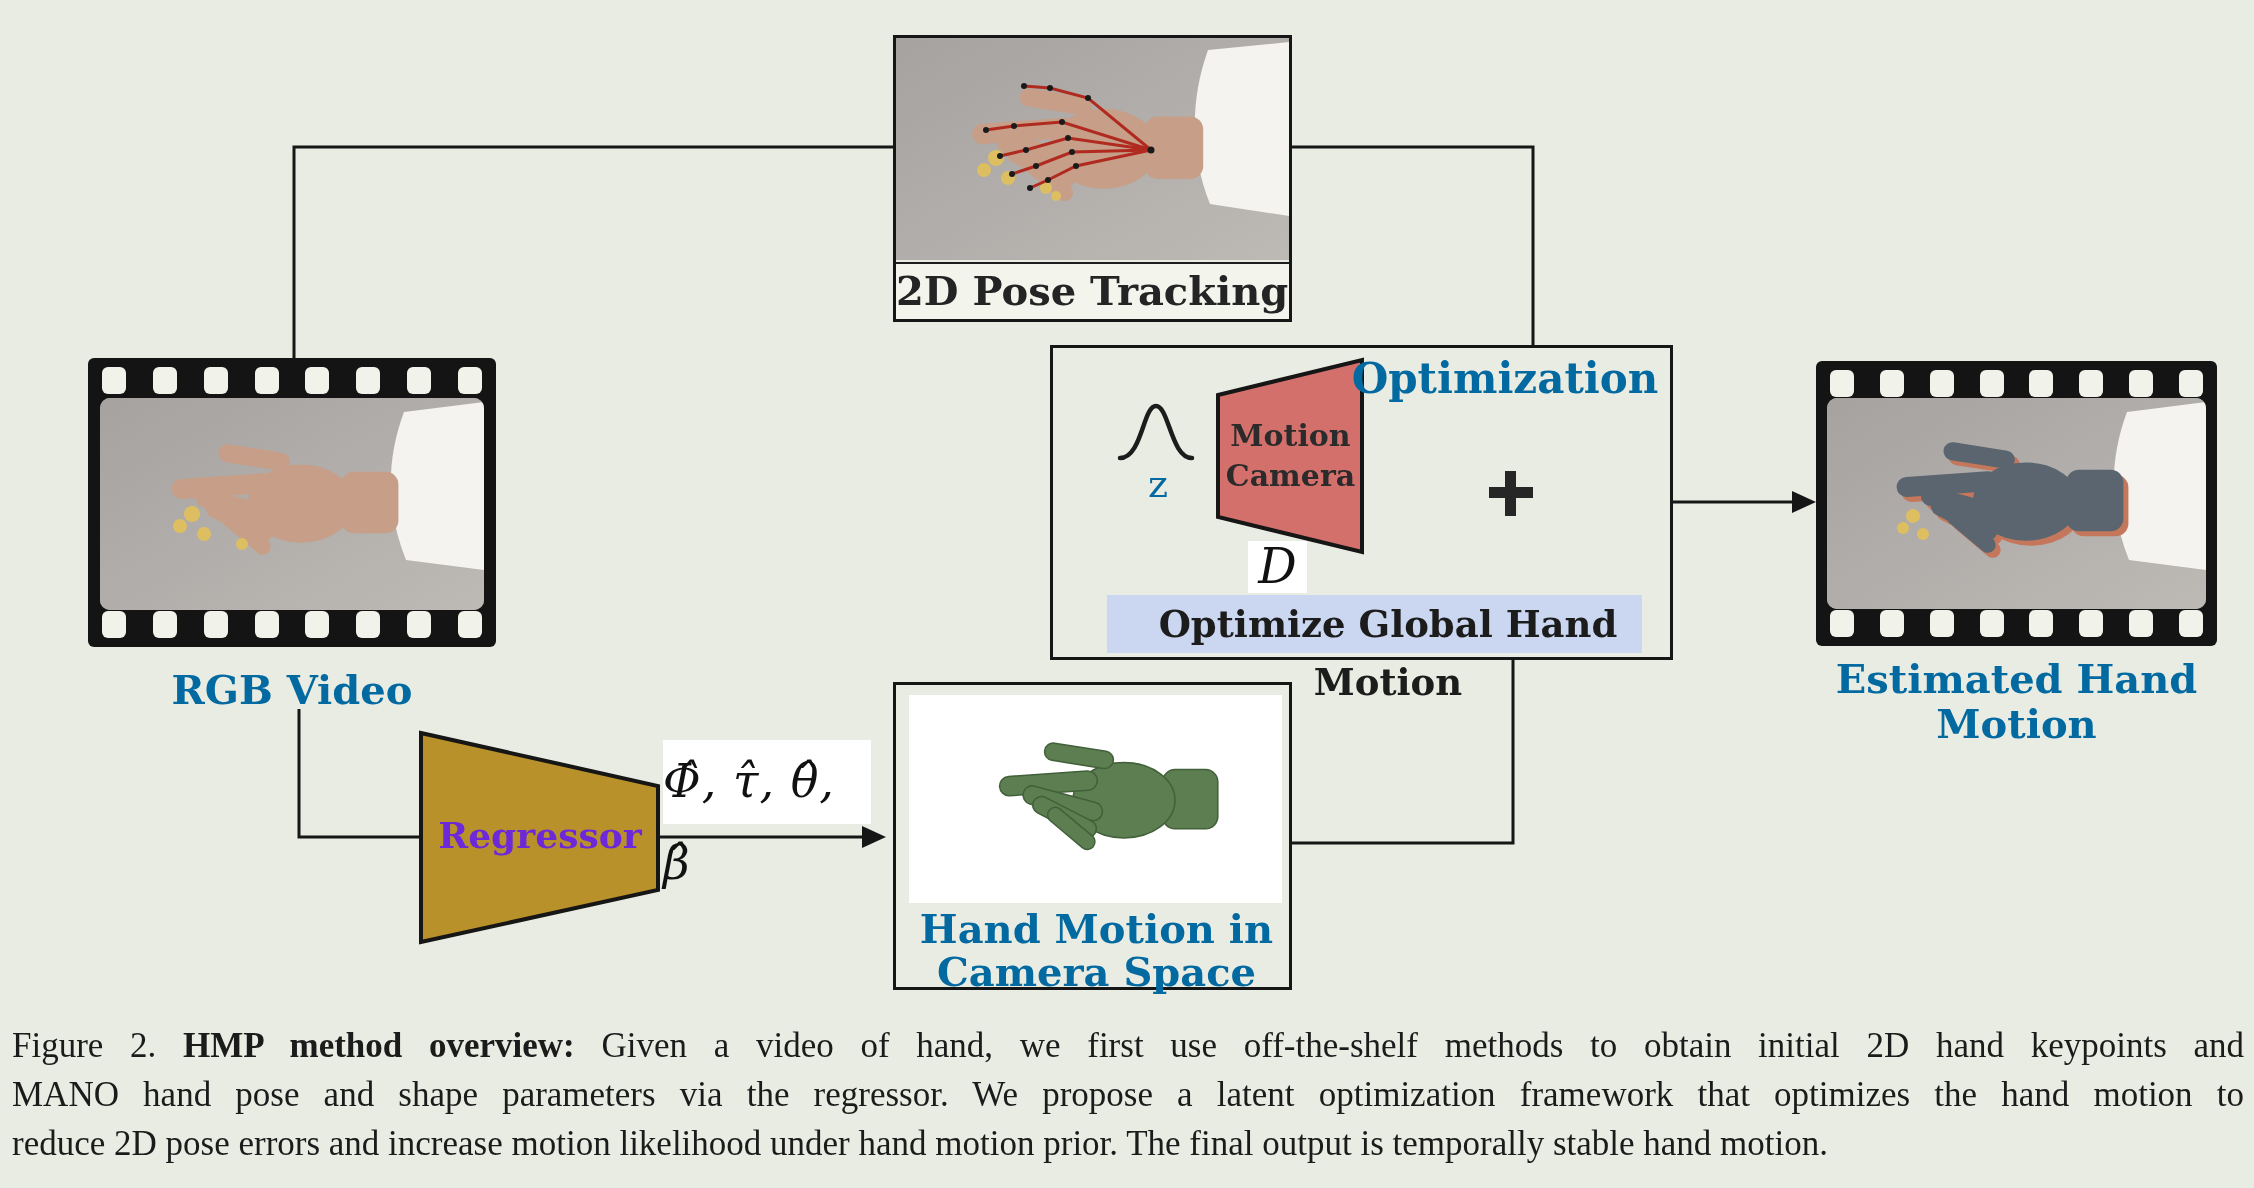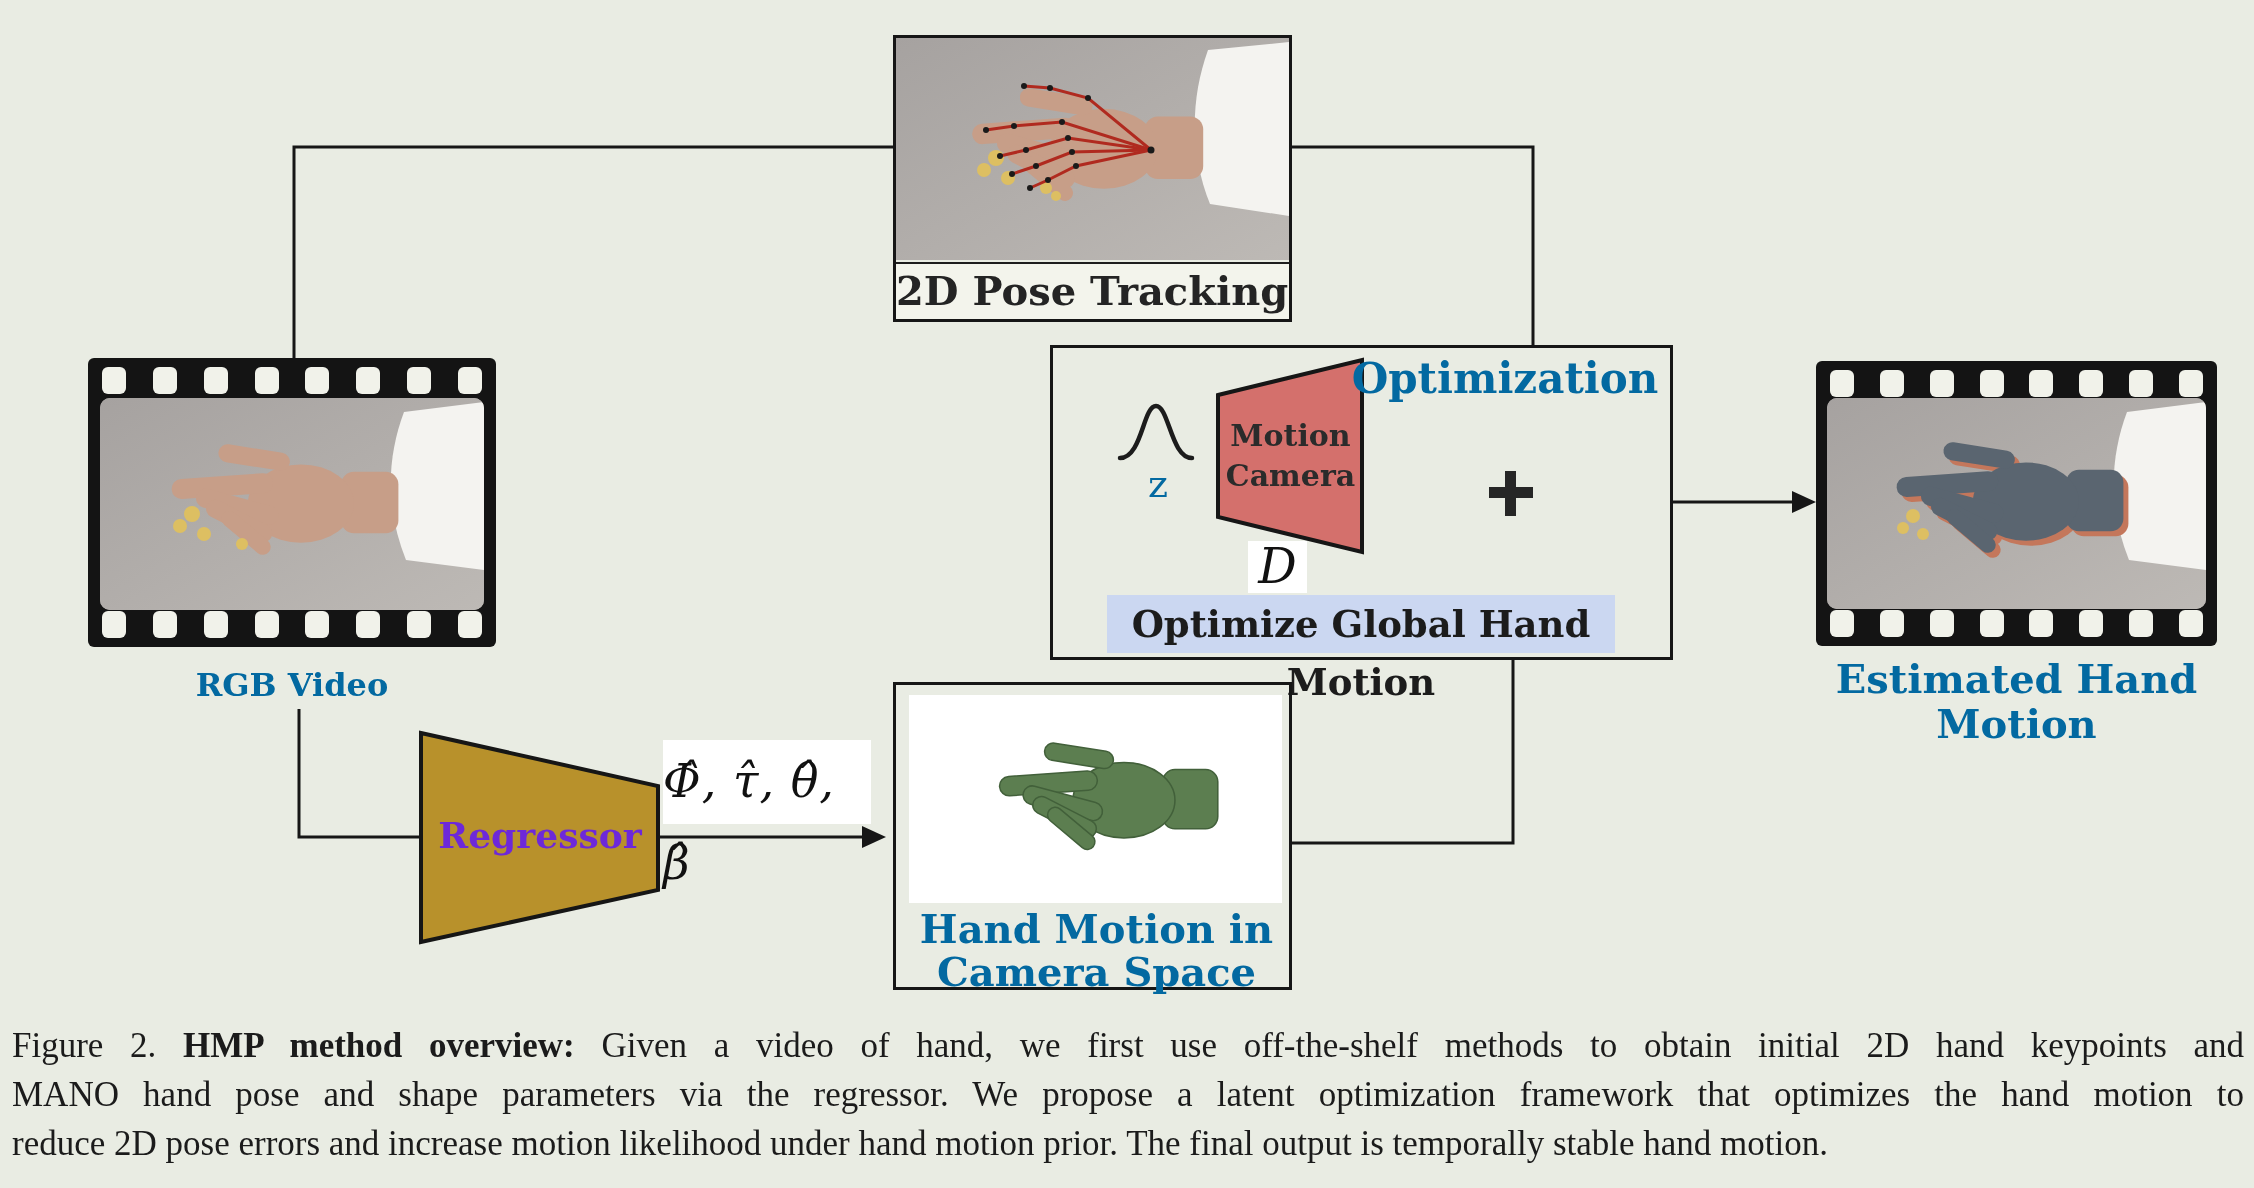--- a/index.html
+++ b/index.html
@@ -17,30 +17,30 @@
   
   .film{position:absolute;background:#141414;border-radius:6px;}
   .film-left{left:88px;top:358px;width:408px;height:289px;}
   .film-right{left:1816px;top:361px;width:401px;height:285px;}
   .holes{position:absolute;left:14px;right:14px;height:27px;display:flex;justify-content:space-between;}
   .holes.top{top:9px;} .holes.bottom{bottom:9px;}
   .hole{width:24px;height:27px;background:#f1f2ea;border-radius:6px;}
   .frame{position:absolute;border-radius:10px;overflow:hidden;background:#b0acaa;}
   .film-left .frame{left:12px;top:40px;width:384px;height:212px;}
   .film-right .frame{left:11px;top:37px;width:379px;height:211px;}
-  .rgb-label{left:88px;top:666px;width:408px;font-size:32px;}
+  .rgb-label{left:88px;top:666px;width:408px;font-size:40px;}
   .est-label{left:1816px;top:656px;width:401px;font-size:40px;line-height:45px;}
   
   .opt-box{left:1050px;top:345px;width:623px;height:315px;}
   .opt-title{left:1340px;top:354px;width:330px;font-size:42px;}
   .z-label{left:1128px;top:462px;width:60px;font-size:38px;font-weight:normal;text-align:center;}
   .mp-label{left:1219px;top:416px;width:143px;font-size:30px;line-height:40px;color:#2b2b2b;}
   .d-chip{left:1248px;top:541px;width:59px;height:52px;background:#ffffff;text-align:center;
           font-size:48px;line-height:50px;font-style:italic;color:#111;}
-  .banner{left:1107px;top:595px;width:508px;height:58px;background:#cbd7f1;font-size:37px;line-height:58px;color:#1c1c1c;}
+  .banner{left:1107px;top:595px;width:508px;height:58px;background:#cbd7f1;font-size:37px;line-height:58px;color:#1c1c1c;padding-left:27px;}
   
   .reg-label{left:428px;top:814px;width:224px;font-size:36px;color:#6d28d9;}
   .math-chip{left:663px;top:740px;width:208px;height:84px;background:#ffffff;text-align:left;
              font-size:46px;line-height:82px;font-style:italic;color:#111;letter-spacing:1px;}
   
   .cam-box{left:893px;top:682px;width:399px;height:308px;}
   .cam-photo{position:absolute;left:13px;top:10px;width:373px;height:208px;background:#ffffff;overflow:hidden;}
   .cam-label{position:absolute;left:0;right:0;top:222px;font-size:40px;line-height:43px;padding-left:8px;}
   
   .caption{left:12px;top:1021px;width:2232px;font-family:"Liberation Serif","DejaVu Serif",serif;

